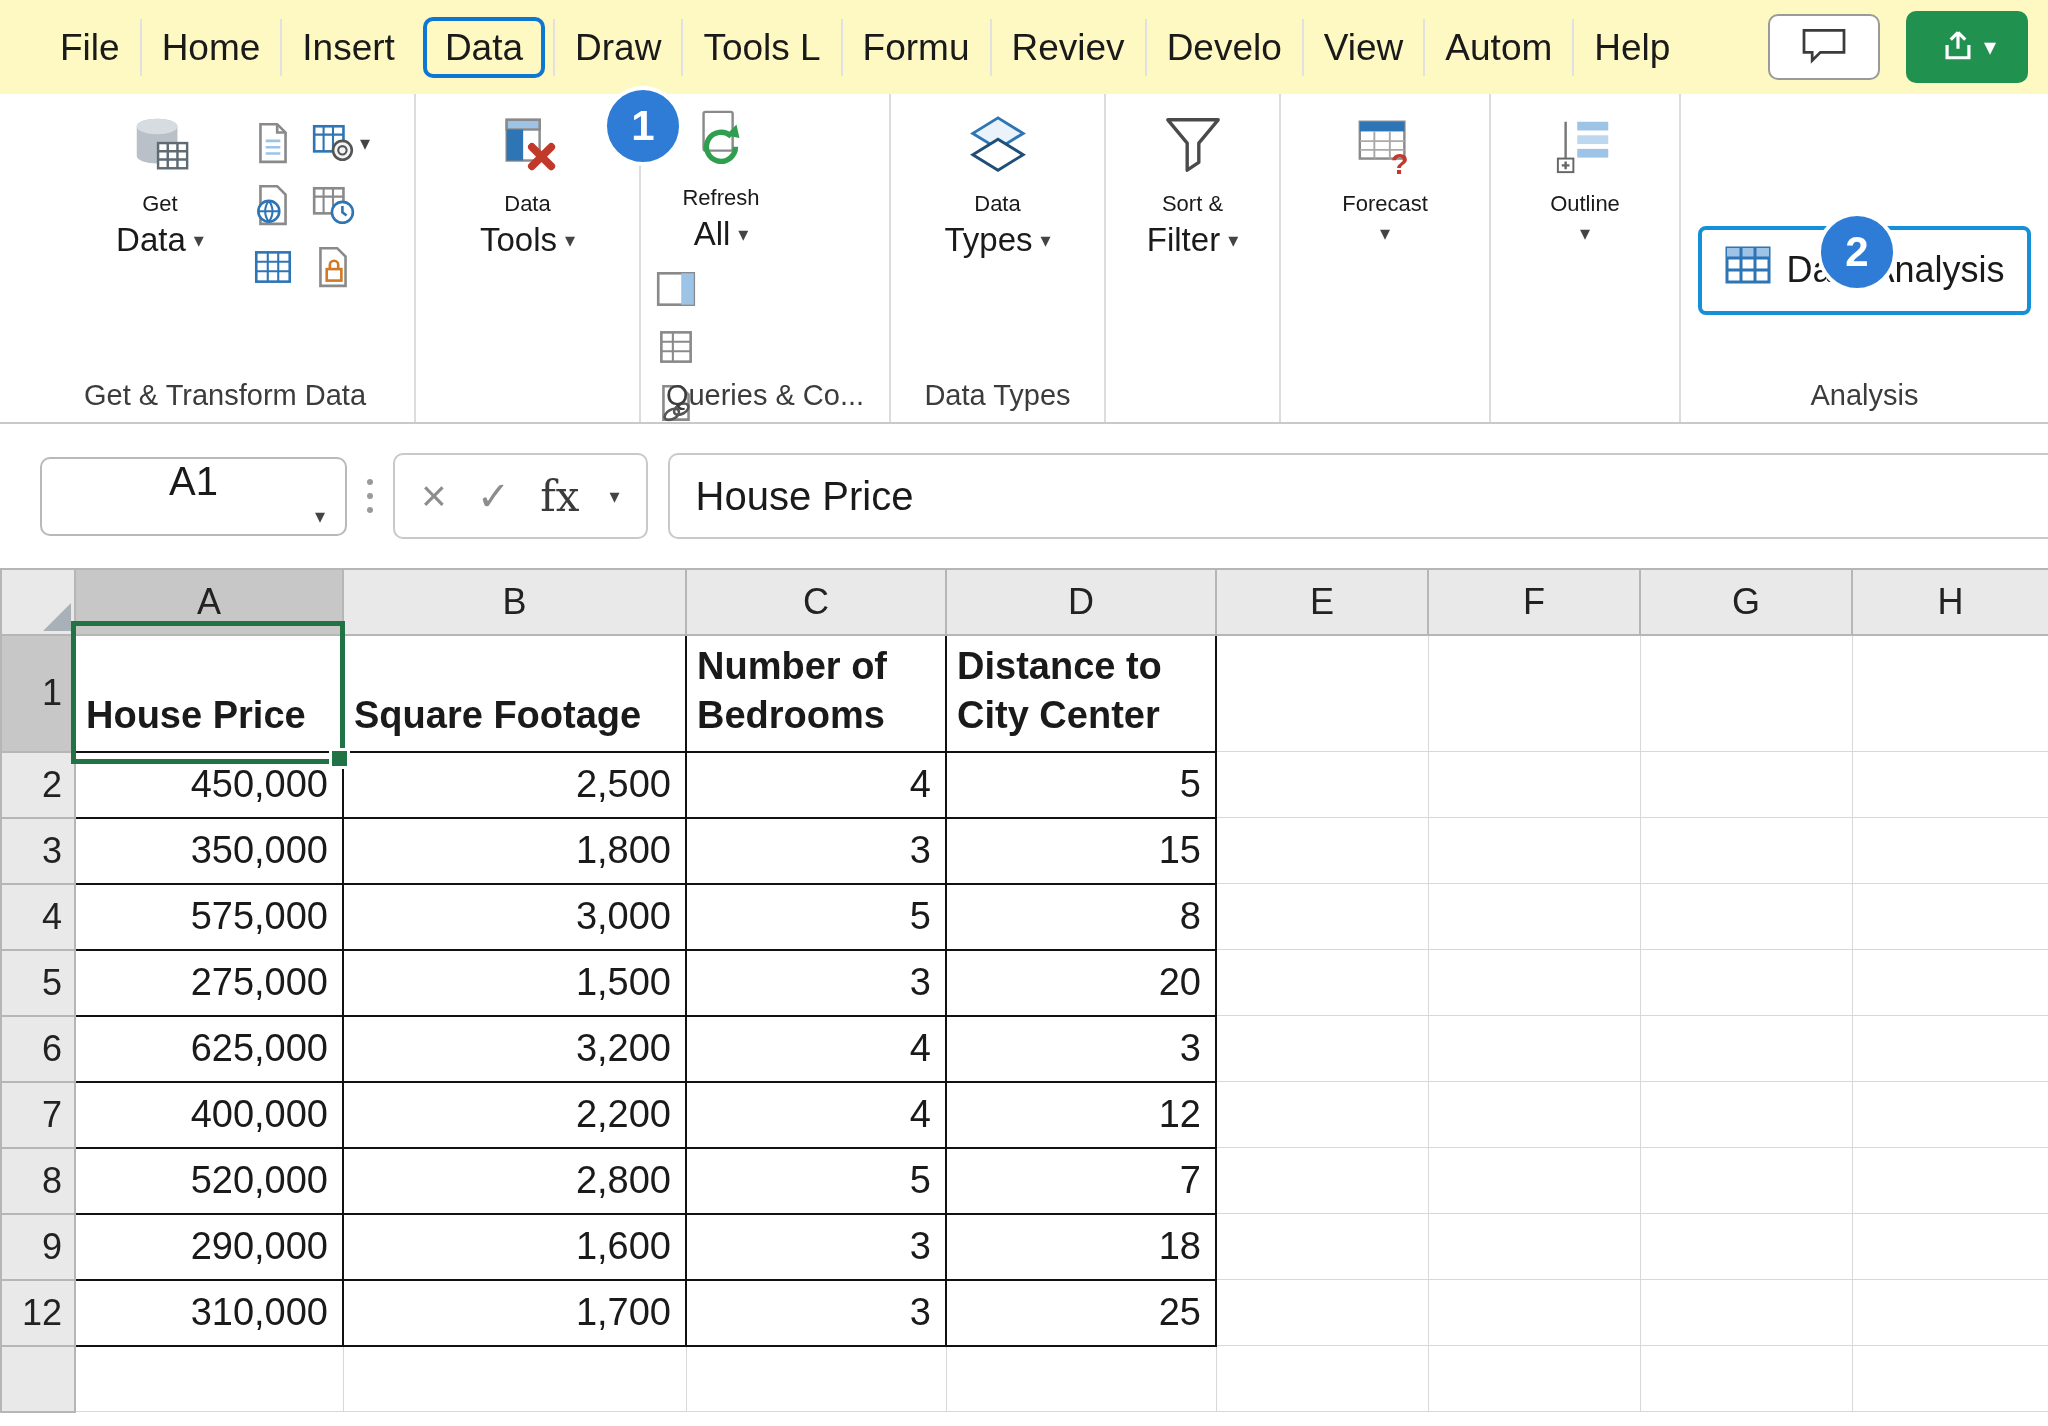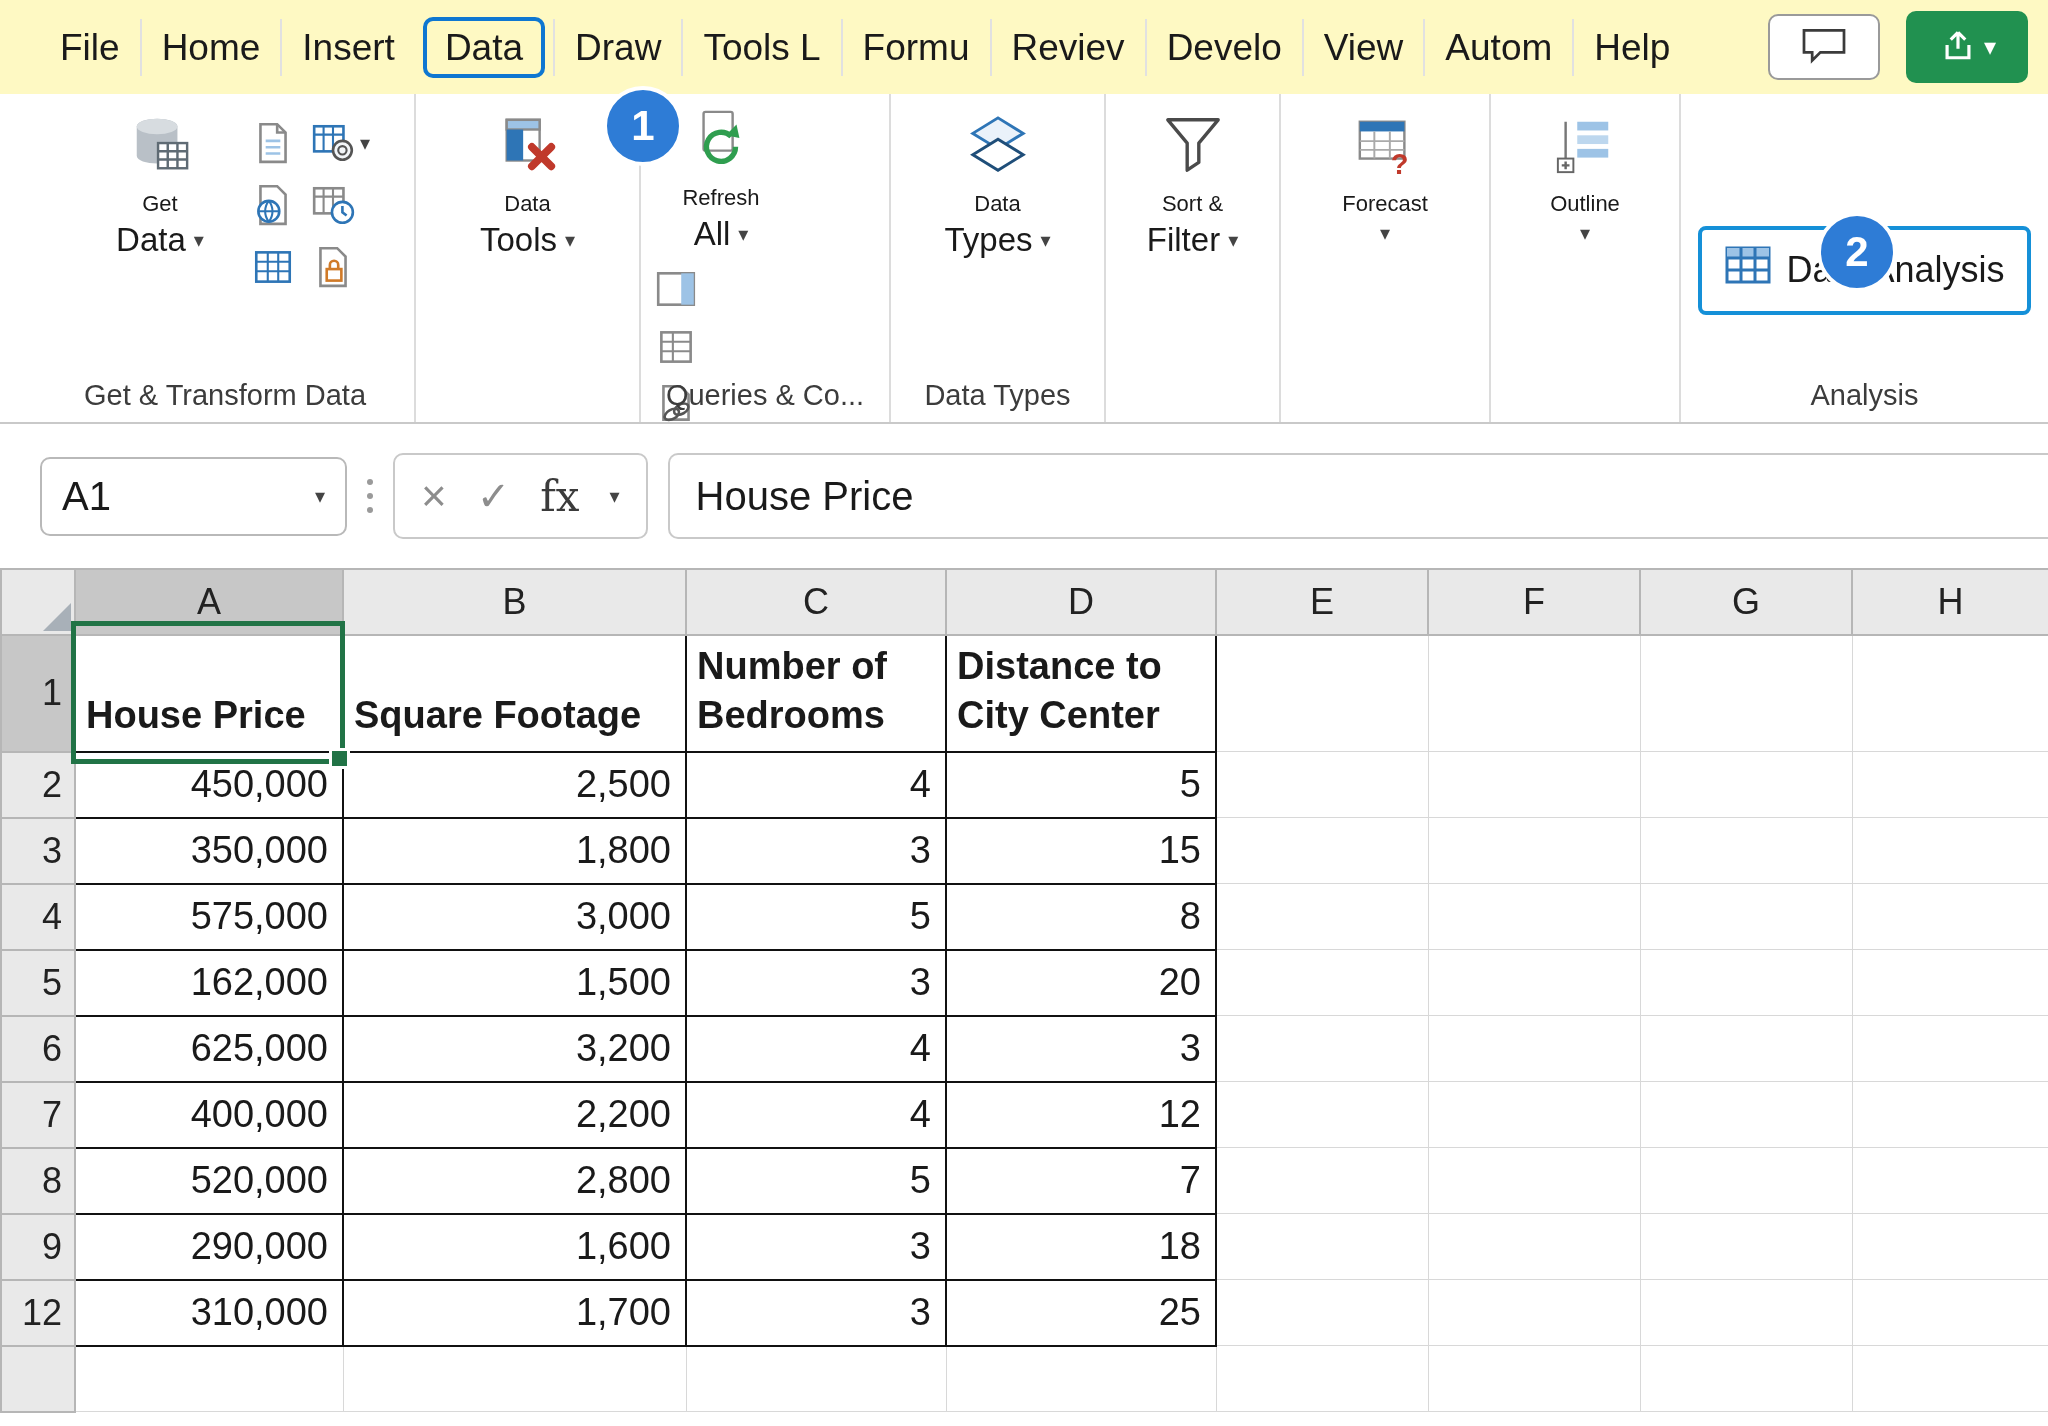--- a/index.html
+++ b/index.html
@@ -44,21 +44,21 @@
   .badge1 { top:-8px; right:-44px; }
   .badge2 { top:118px; left:136px; }
 
   .da-btn { display:flex; align-items:center; gap:14px; border:4px solid #1590d8; border-radius:8px;
     padding:12px 22px; margin-top:8px; font-size:36px; background:#fff; }
   .da-btn svg { width:48px; height:48px; }
 
   
   .fbar { height:144px; display:flex; align-items:center; padding-left:40px; gap:20px; background:#fff; }
   .namebox { width:307px; height:79px; border:2.5px solid #b9b9b9; border-radius:10px;
-    display:flex; align-items:center; padding:0 20px; font-size:40px; }
+    display:flex; align-items:center; padding:0 20px; font-size:40px;flex-direction:column; }
   .namebox .chev { margin-left:auto; }
   .dots { display:flex; flex-direction:column; gap:8px; }
   .dots i { width:6px; height:6px; border-radius:50%; background:#9a9a9a; }
   .fxbox { height:86px; border:2.5px solid #c9c9c9; border-radius:10px; display:flex; align-items:center;
     gap:30px; padding:0 26px; }
   .fx-x { font-size:44px; color:#8d8d8d; }
   .fx-check { font-size:40px; color:#8d8d8d; }
   .fx-fx { font-size:42px; font-family:"DejaVu Serif", serif; color:#3b3b3b; }
   .formulafield { flex:1; height:86px; border:2.5px solid #c9c9c9; border-right:none; border-radius:10px 0 0 10px;
     display:flex; align-items:center; padding:0 26px; font-size:40px; }
@@ -414,21 +414,21 @@
       <td class="ncell">3,000</td>
       <td class="ncell">5</td>
       <td class="ncell">8</td>
       <td class="empty"></td>
           <td class="empty"></td>
           <td class="empty"></td>
           <td class="empty"></td>
     </tr>
     <tr>
       <th class="rowh">5</th>
-      <td class="ncell">162,000</td>
+      <td class="ncell">275,000</td>
       <td class="ncell">1,500</td>
       <td class="ncell">3</td>
       <td class="ncell">20</td>
       <td class="empty"></td>
           <td class="empty"></td>
           <td class="empty"></td>
           <td class="empty"></td>
     </tr>
     <tr>
       <th class="rowh">6</th>

